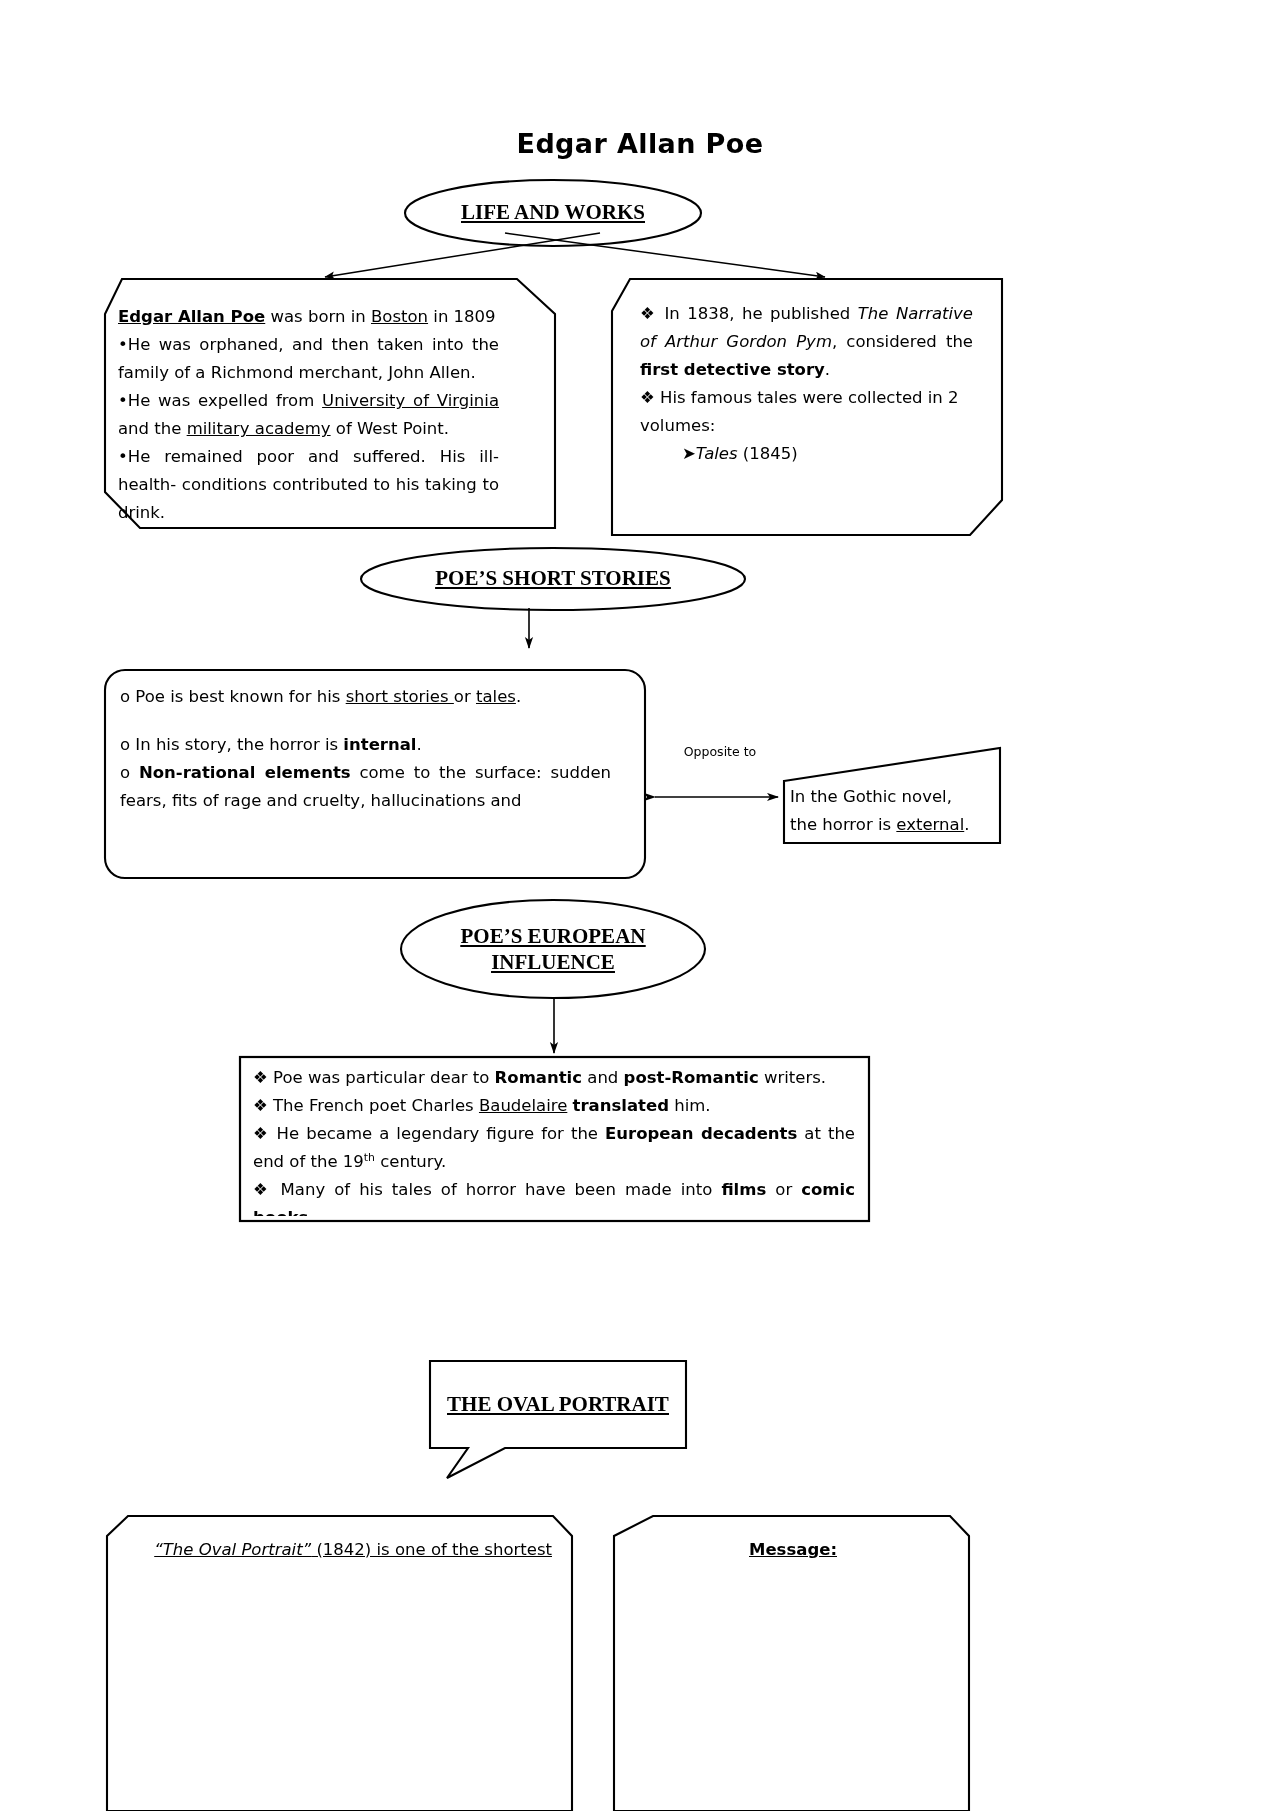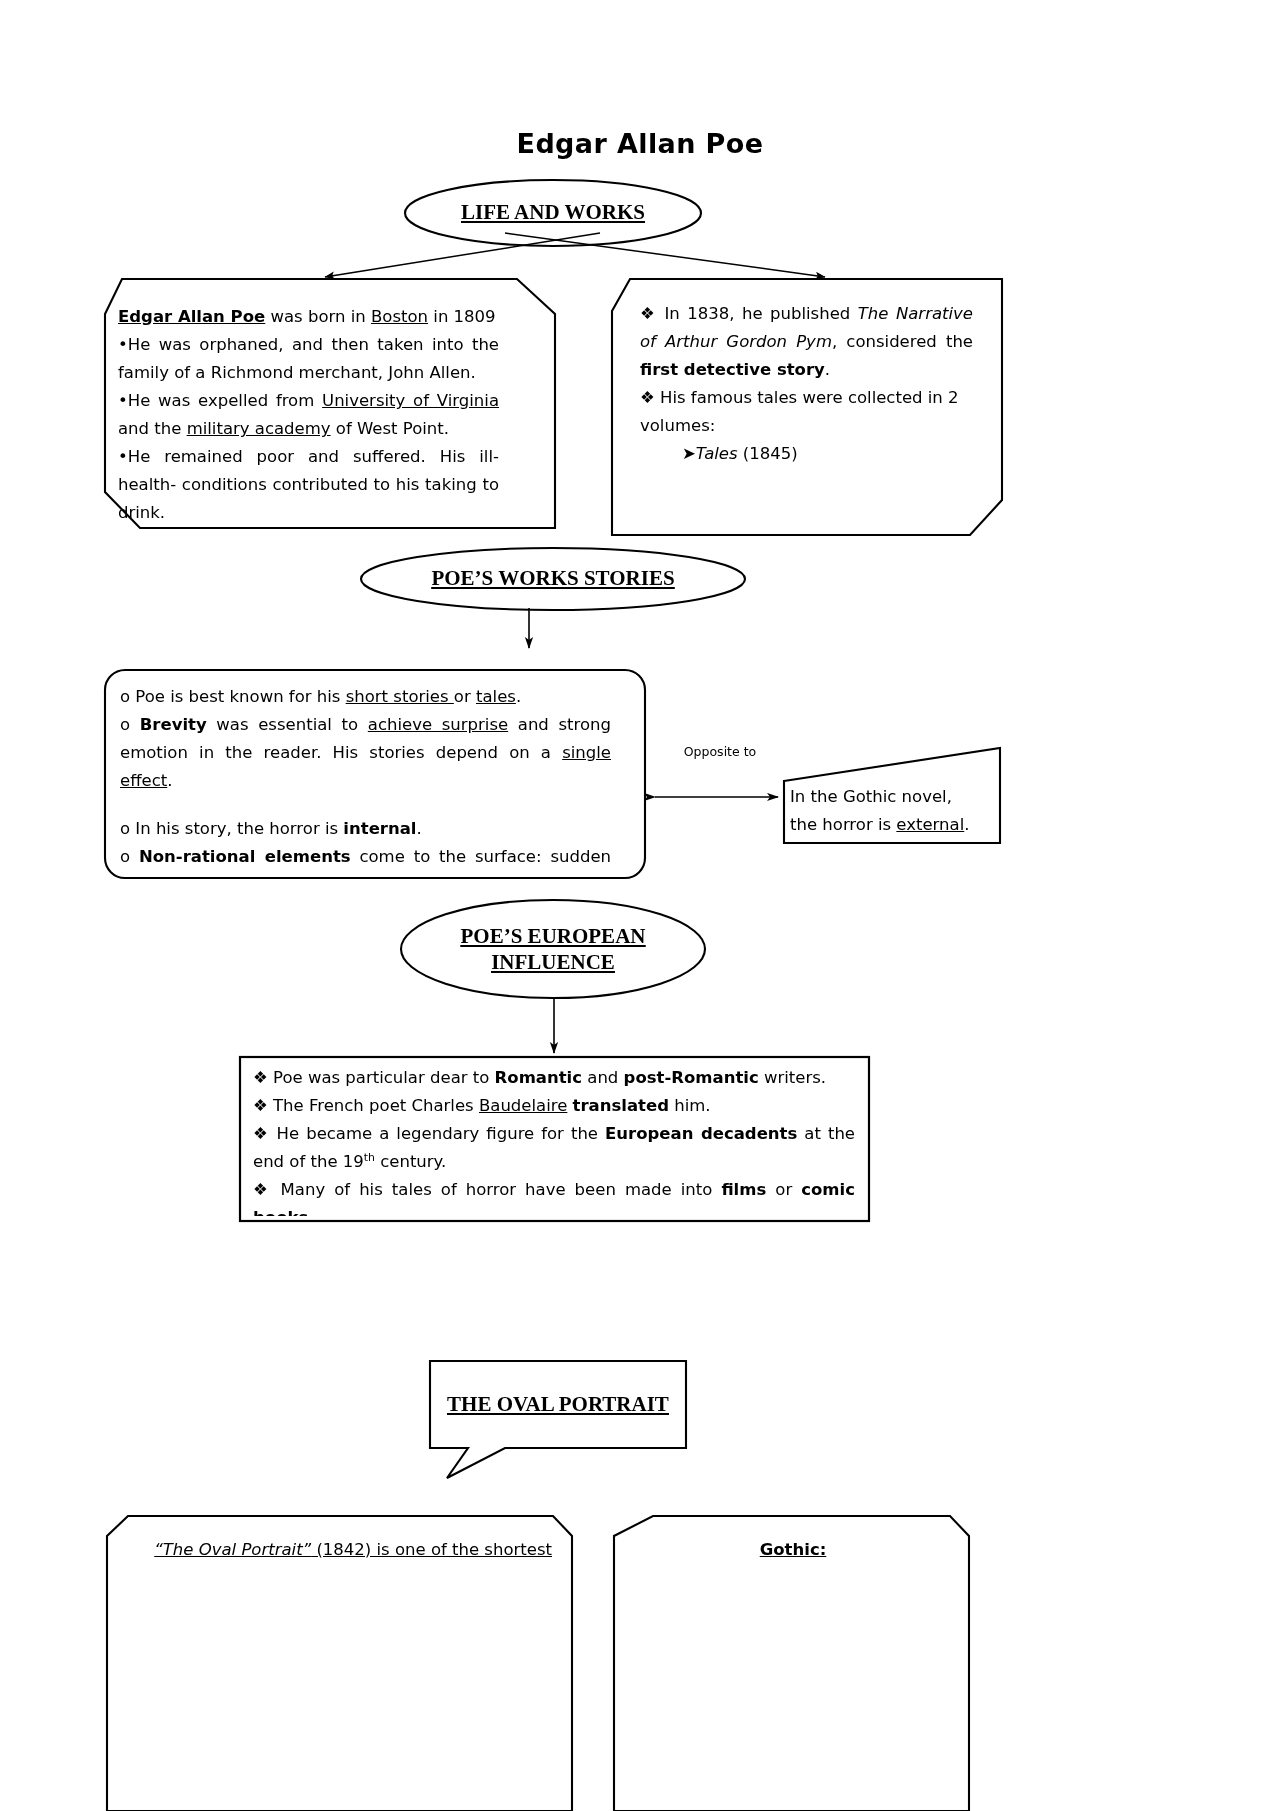--- a/index.html
+++ b/index.html
@@ -142,21 +142,21 @@
     <path d="M147,1516 L553,1516 L572,1536 L572,1811 L107,1811 L107,1536 L128,1516 Z" fill="#fff" stroke="#000" stroke-width="2.1" stroke-linejoin="miter"></path>
 
     <path d="M672,1516 L950,1516 L969,1536 L969,1811 L614,1811 L614,1536 L653,1516 Z" fill="#fff" stroke="#000" stroke-width="2.1" stroke-linejoin="miter"></path>
   </svg>
 
   <div class="abs ellipse-label" style="left:405px; top:200px; width:296px;">
     <span>LIFE AND WORKS</span>
   </div>
 
   <div class="abs ellipse-label" style="left:361px; top:566px; width:384px;">
-    <span>POE’S WORKS STORIES </span>
+    <span>POE’S SHORT STORIES </span>
   </div>
 
   <div class="abs ellipse-label" style="left:401px; top:924px; width:304px;">
     <div><span>POE’S EUROPEAN</span></div>
     <div><span>INFLUENCE </span></div>
   </div>
 
   <div class="abs ellipse-label" style="left:430px; top:1392px; width:256px;">
     <span>THE OVAL PORTRAIT </span>
   </div>
@@ -187,23 +187,20 @@
       <p style="text-align:left;">
         ➤<i>Tales</i> (1845)
       </p>
     </div>
   </div>
 
   <div class="abs body-text clip" style="left:120px; top:683px; width:491px; height:183px;">
     <p style="text-align:left;">
       o Poe is best known for his <span class="u">short stories </span>or <span class="u">tales</span>.
     </p>
-    <p>
-      o <b>Brevity</b> was essential to <span class="u">achieve surprise</span> and strong emotion in the reader. His stories depend on a <span class="u">single effect</span>.
-    </p>
     <p style="text-align:left;margin-top:20px;">
       o In his story, the horror is <b>internal</b>.
     </p>
     <p>
       o <b>Non-rational elements</b> come to the surface: sudden fears, fits of rage and cruelty, hallucinations and
     </p>
   </div>
 
   <div class="abs" id="note-opposite" style="left:640px; top:744px; width:160px;">Opposite to</div>
 
@@ -230,17 +227,17 @@
   </div>
 
   <div class="abs body-text clip" style="left:122px; top:1536px; width:430px; height:270px;">
     <p style="text-align:right;text-decoration:underline;">
       <i>“The Oval Portrait”</i> (1842) is one of the shortest
     </p>
   </div>
 
   <div class="abs body-text clip" style="left:630px; top:1536px; width:326px; height:270px;">
     <p style="text-align:center;">
-      <b class="u">Gothic:</b>
+      <b class="u">Message:</b>
     </p>
   </div>
 
 </div>
 
 </body></html>

